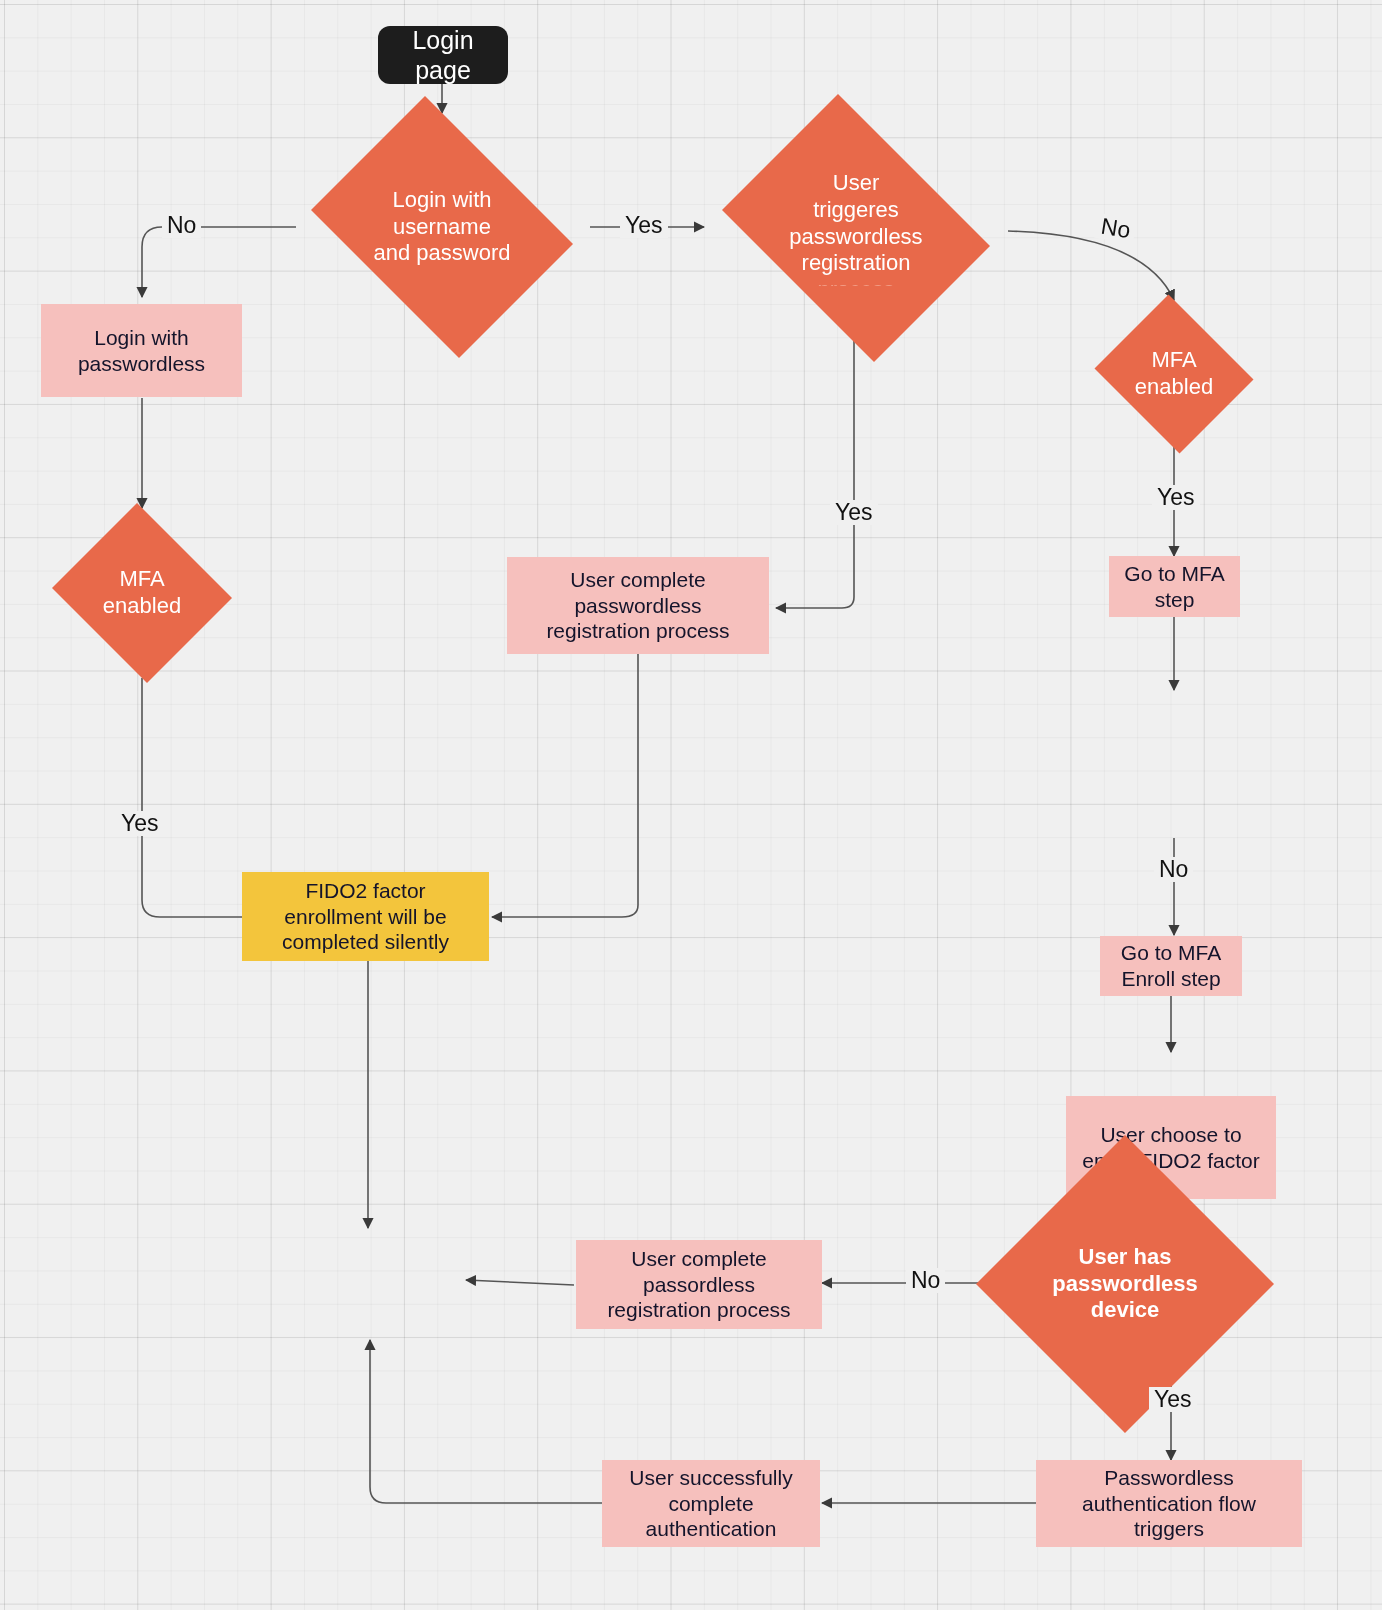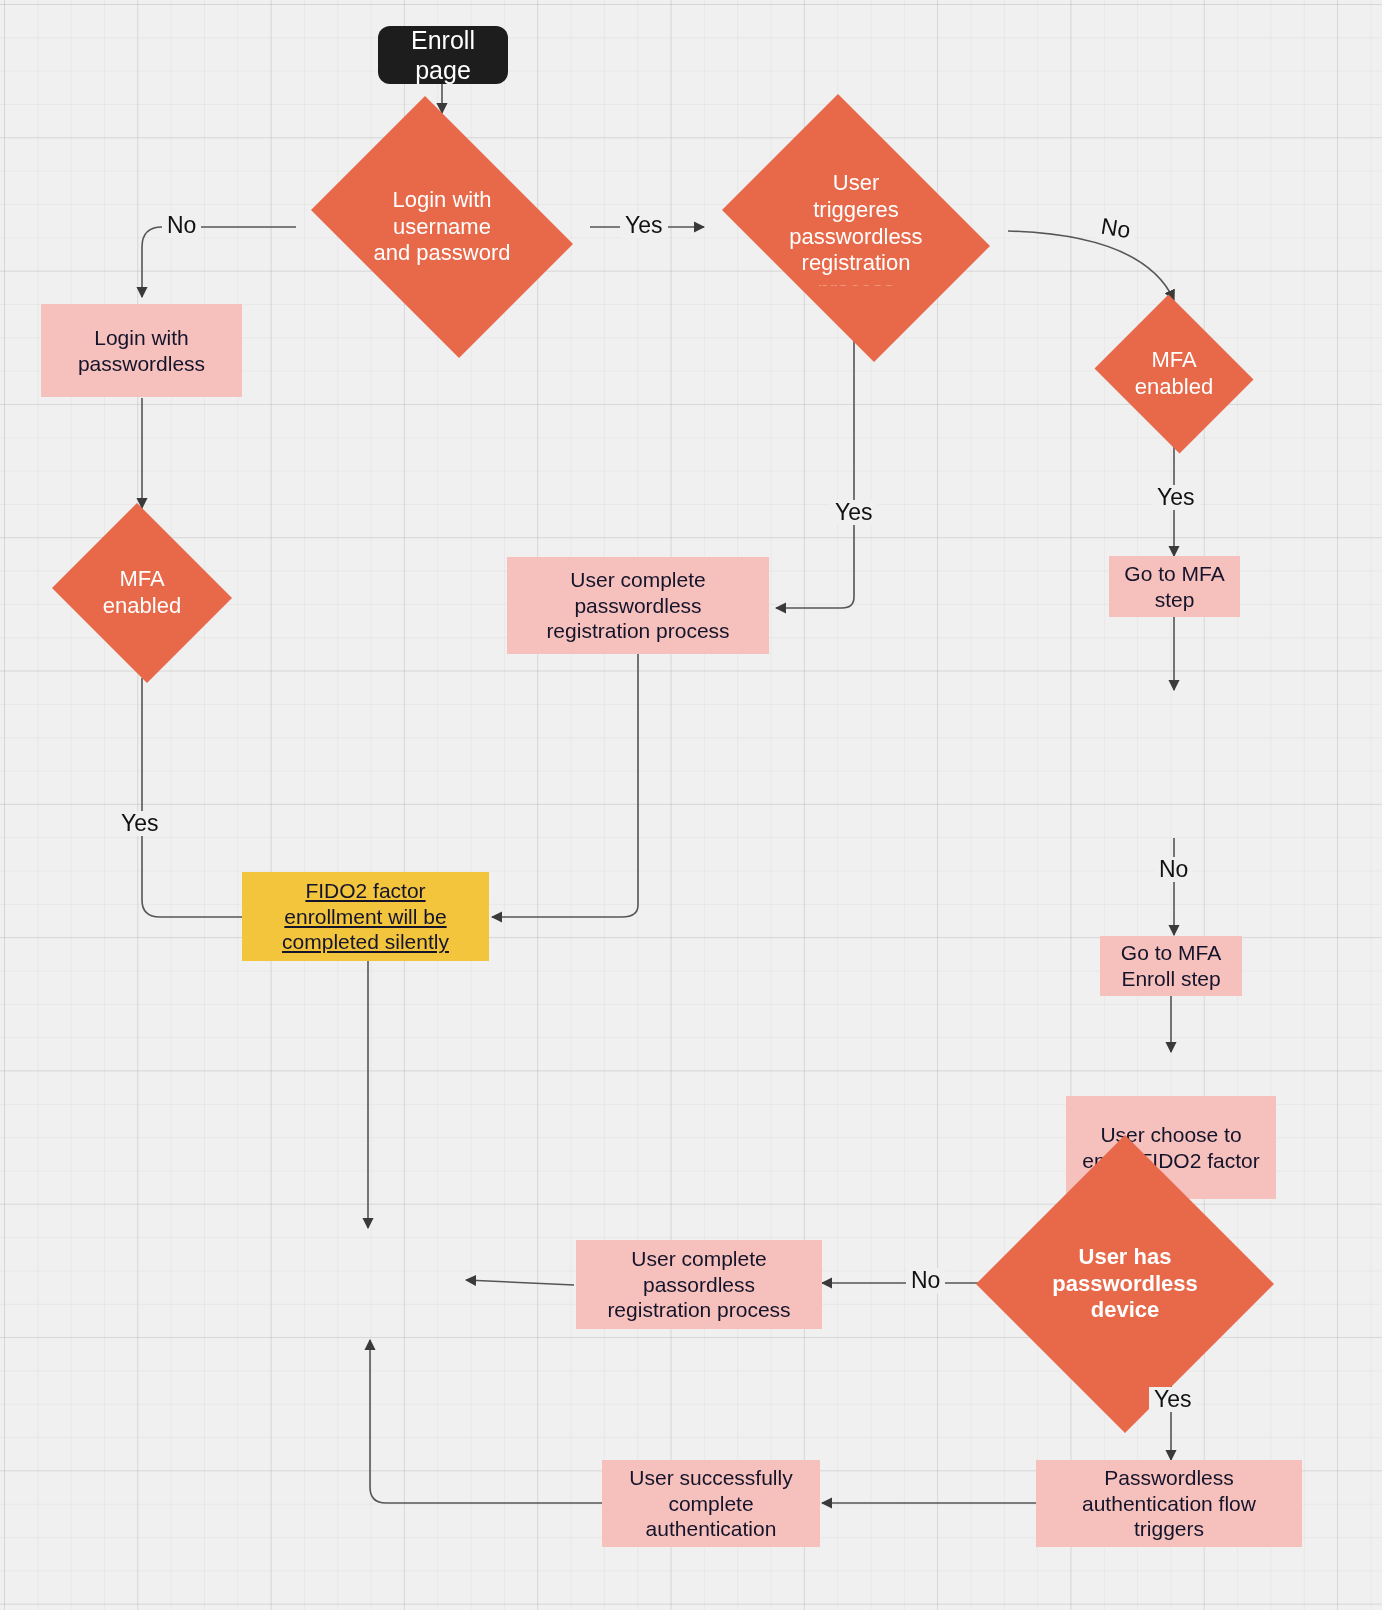--- a/index.html
+++ b/index.html
@@ -72,21 +72,20 @@
     background: #f6c0bd;
     color: #14142b;
     font-size: 21px;
     padding: 4px 8px;
   }
   .node-highlight {
     background: #f3c53c;
     color: #14142b;
     font-size: 21px;
     padding: 4px 8px;
-    text-decoration: underline;
   }
   .node-end {
     background: #8cc556;
     color: #14142b;
     border-radius: 50%;
     font-size: 21px;
     padding: 4px 10px;
   }
   .edge-label {
     position: absolute;
@@ -152,21 +151,21 @@
 
       <path d="M 1171,1345 L 1171,1460" marker-end="url(#arrow)"></path>
 
       <path d="M 1036,1503 L 822,1503" marker-end="url(#arrow)"></path>
 
       <path d="M 602,1503 L 386,1503 Q 370,1503 370,1487 L 370,1340" marker-end="url(#arrow)"></path>
     </g>
   </svg>
 
   <div class="node node-terminator" style="left:378px; top:26px; width:130px; height:58px;">
-    <span>Enroll page</span>
+    <span>Login page</span>
   </div>
 
   <div class="node node-decision" style="left:294px; top:113px; width:296px; height:228px;">
     <span class="diamond-bg"></span>
     <span class="dlabel">Login with<br>username<br>and password</span>
   </div>
 
   <div class="node node-decision" style="left:704px; top:112px; width:304px; height:232px; font-size:22px;">
     <span class="diamond-bg"></span>
     <span class="dlabel" style="position:relative; z-index:1;">

